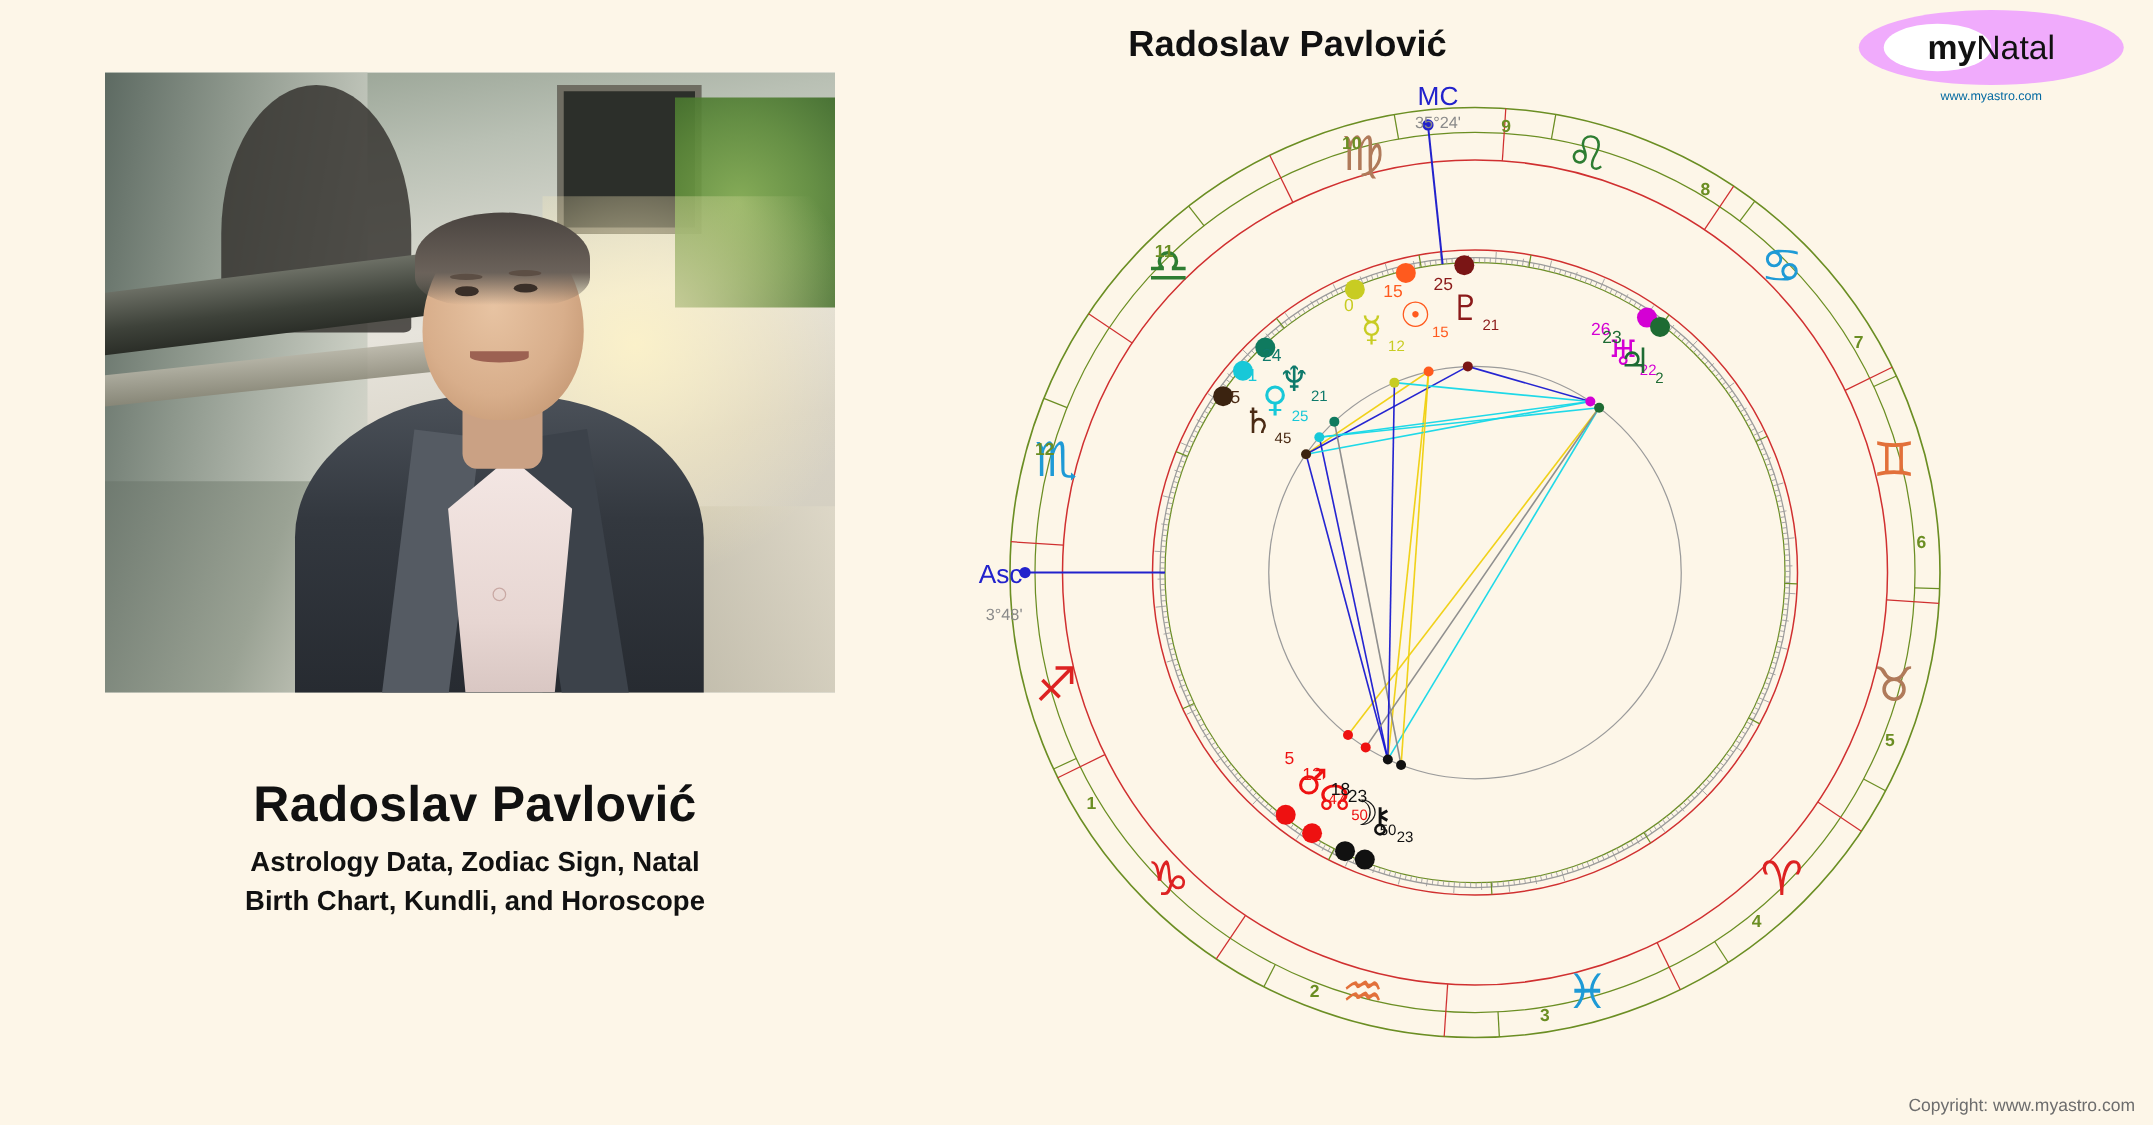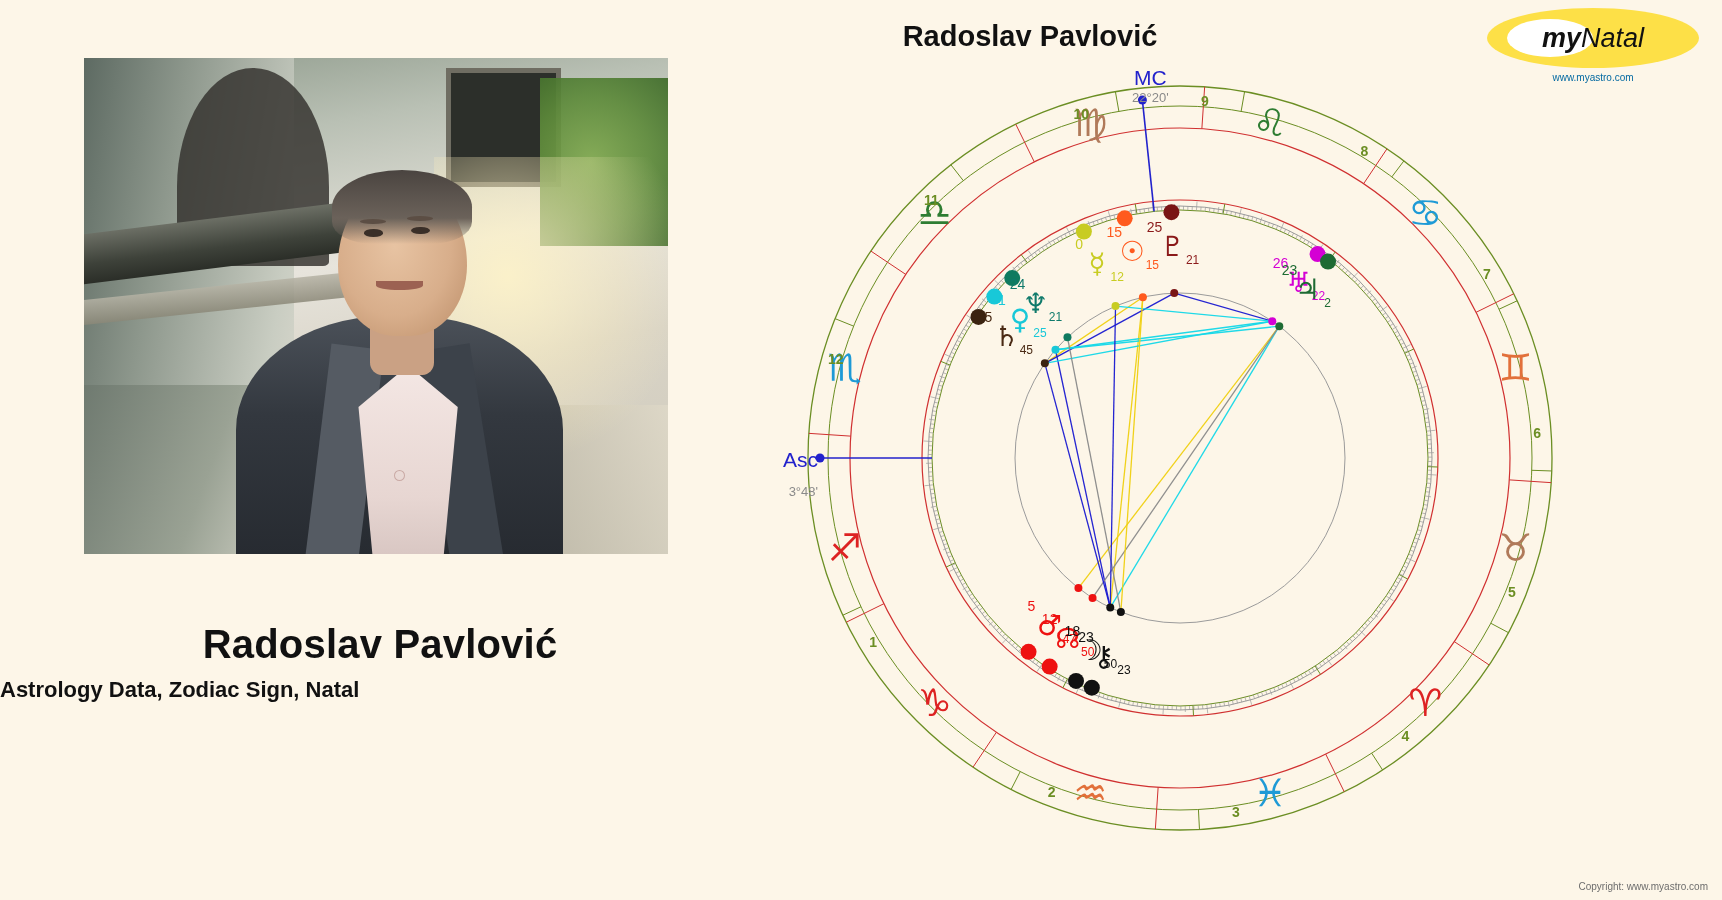--- a/index.html
+++ b/index.html
@@ -67,48 +67,48 @@
   .ph-mouth{position:absolute;left:50%;top:45%;width:8%;height:1.8%;
     background:#9c6152;border-radius:0 0 60% 60%;}
   .ph-btn{position:absolute;left:53%;top:83%;width:1.6%;height:1.9%;
     border:1px solid #c9a9a4;border-radius:50%;}
 
   .name-big{
     position:absolute;left:0;top:622px;width:760px;text-align:center;
     font-size:40px;font-weight:bold;color:#111;letter-spacing:.2px;
   }
   .subtitle{
-    position:absolute;left:0;top:674px;width:760px;text-align:left;
+    position:absolute;left:0;top:674px;width:760px;text-align:center;
     font-size:22px;font-weight:bold;color:#111;line-height:31px;
   }
 
   
   .chart-title{
     position:absolute;left:760px;top:20px;width:540px;text-align:center;
     font-size:29px;font-weight:bold;color:#111;
   }
   .logo-wrap{position:absolute;right:16px;top:8px;width:226px;text-align:center;}
   .logo-ellipse{
     position:relative;width:212px;height:60px;margin:0 auto;
-    background:#fde047;border-radius:50%;font-style:italic;
+    background:#f0abfc;border-radius:50%;
   }
   .logo-inner-ellipse{
     position:absolute;left:20px;top:11px;width:86px;height:38px;
     background:#ffffff;border-radius:50%;
   }
   .logo-text{
     position:absolute;left:0;top:0;width:212px;height:60px;
     display:flex;align-items:center;justify-content:center;
     font-size:27px;color:#111;
   }
   .logo-text b{font-weight:bold;}
   .logo-url{margin-top:4px;font-size:10px;color:#0369a1;}
 
   .copyright{
-    position:absolute;right:14px;bottom:8px;font-size:10px;color:#6d6d6d;
+    position:absolute;right:14px;bottom:8px;font-size:14px;color:#6d6d6d;
   }
 
   
   .wheel{position:absolute;left:800px;top:78px;width:760px;height:760px;}
   .wheel svg{display:block;}
 </style>
 </head>
 <body>
 
 <div class="page">
@@ -137,20 +137,21 @@
         <div class="ph-browR"></div>
         <div class="ph-eyeL"></div>
         <div class="ph-eyeR"></div>
         <div class="ph-mouth"></div>
         <div class="ph-btn"></div>
       </div>
     </div>
     <div class="name-big">Radoslav Pavlović</div>
     <div class="subtitle">
       <div>Astrology Data, Zodiac Sign, Natal</div>
+      <div>Birth Chart, Kundli, and Horoscope</div>
     </div>
   </div>
 
   <div class="chart-title">Radoslav Pavlović</div>
 
   <div class="logo-wrap">
     <div class="logo-ellipse">
       <div class="logo-inner-ellipse"></div>
       <div class="logo-text">
         <b>my</b>
@@ -706,21 +707,21 @@
         <line x1="354.076941109622" y1="133.3585699486682" x2="342.3697532236448" y2="21.97211766742157" stroke="#2222cc" stroke-width="1.6"></line>
         <circle cx="342.3697532236448" cy="21.97211766742157" r="4.5" fill="#2222cc"></circle>
         <line x1="132" y1="379.99999999999994" x2="20" y2="379.99999999999994" stroke="#2222cc" stroke-width="1.6"></line>
         <circle cx="20" cy="379.99999999999994" r="4.5" fill="#2222cc"></circle>
       </svg>
   </div>
 
   <div id="angle-labels">
       <div style="position: absolute; left: 1120.37px; top: 65.9721px; color: rgb(34, 34, 204); font-size: 21px; font-family: &quot;Liberation Sans&quot;, sans-serif; text-align: center; width: 60px;">
         <div>MC</div>
-        <div style="font-size: 13px; color: rgb(138, 138, 138);">22°20'</div>
+        <div style="font-size: 13px; color: rgb(138, 138, 138);">35°24'</div>
       </div>
       <div style="position: absolute; left: 758px; top: 448px; color: rgb(34, 34, 204); font-size: 21px; font-family: &quot;Liberation Sans&quot;, sans-serif; text-align: right; width: 60px;">
         <div>Asc</div>
         <div style="font-size: 13px; color: rgb(138, 138, 138); margin-top: 12px;">3°48'</div>
       </div>
     </div>
 
 </div>
 
 </body></html>

